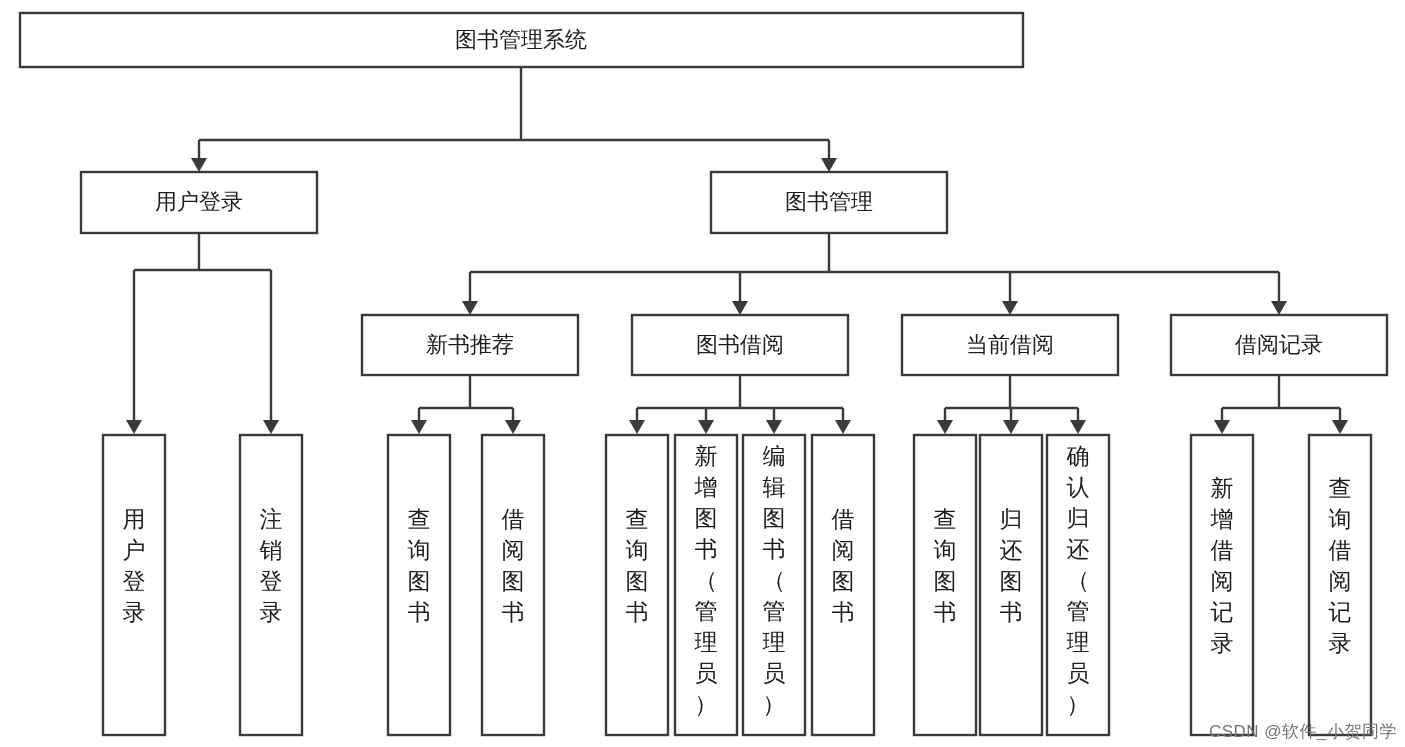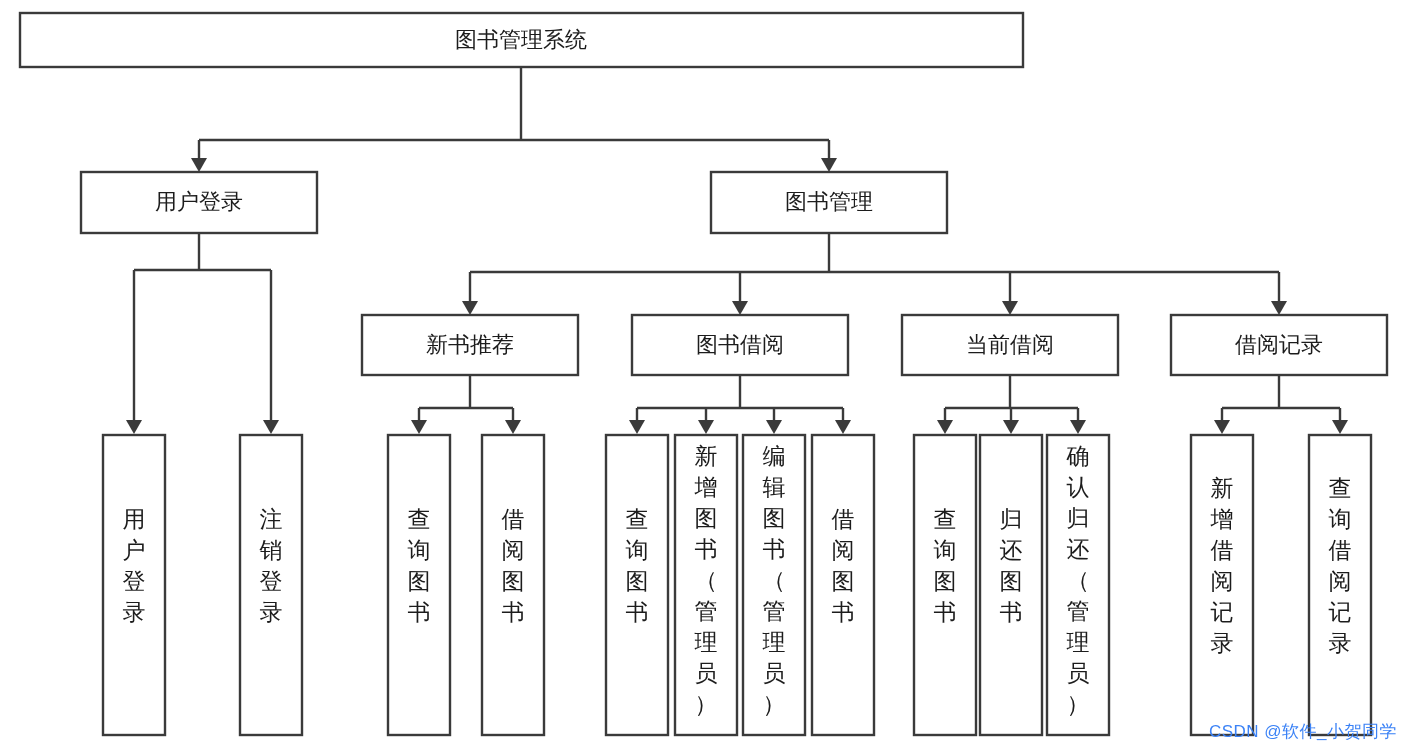--- a/index.html
+++ b/index.html
@@ -53,21 +53,21 @@
   .arrow-head {
     fill: #3a3a3a;
     stroke: none;
   }
   .watermark {
     position: absolute;
     right: 8px;
     bottom: 4px;
     font-family: "Liberation Sans", "DejaVu Sans", sans-serif;
     font-size: 17px;
-    color: #3b82f6;
+    color: #737373;
     letter-spacing: 0.5px;
     white-space: nowrap;
     user-select: none;
   }
 </style>
 </head>
 <body>
 
 <div id="diagram-root">
   <svg class="diagram" viewBox="0 0 1405 747" xmlns="http://www.w3.org/2000/svg">

